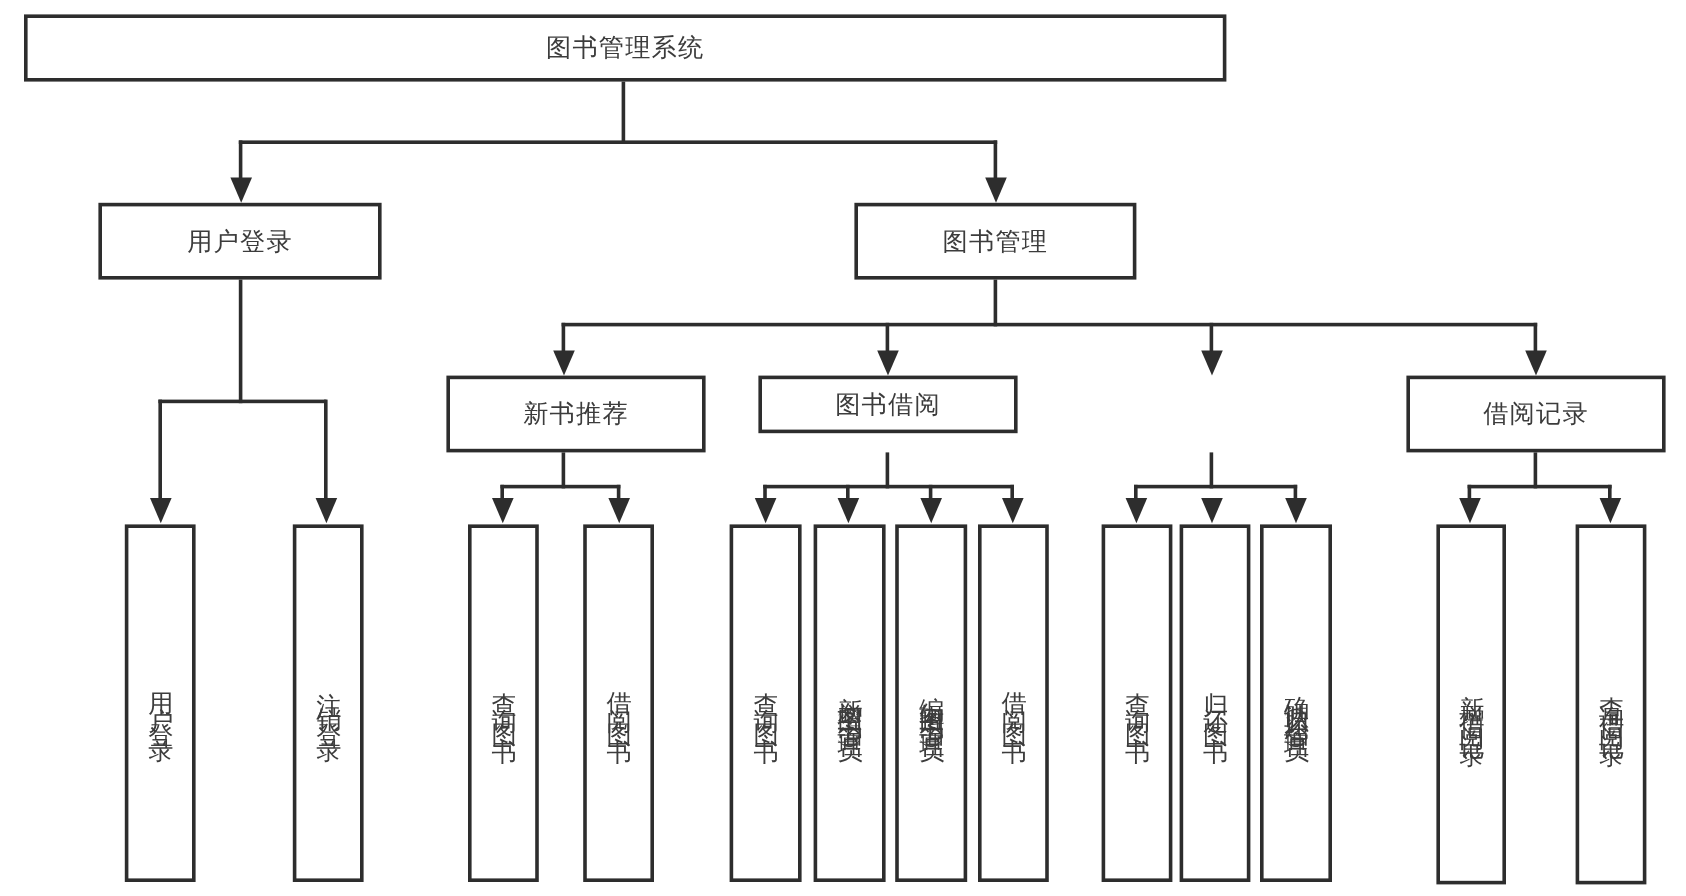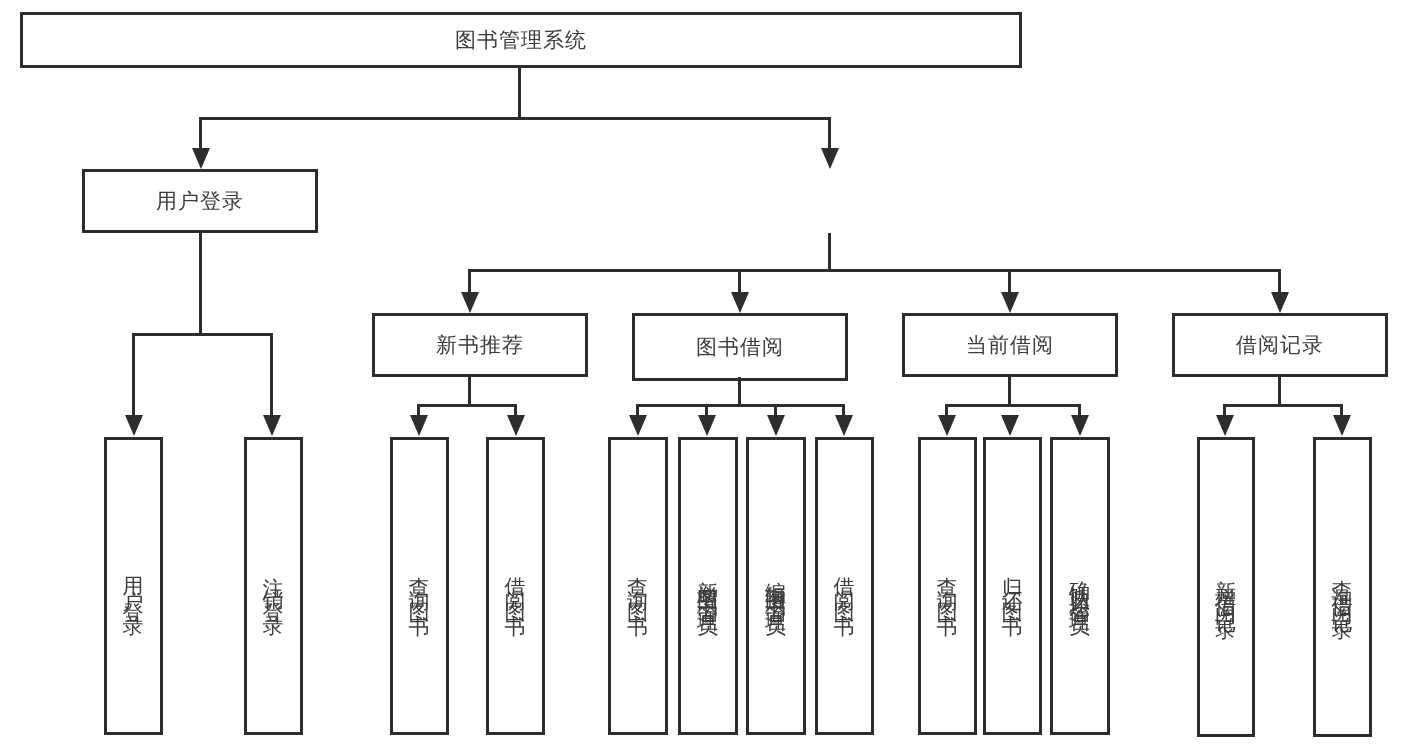--- a/index.html
+++ b/index.html
@@ -44,29 +44,29 @@
 
 <div class="stage">
 
   <div class="node" style="left:20px;top:12px;width:1002px;height:56px;">
     <span>图书管理系统</span>
   </div>
 
   <div class="node" style="left:82px;top:169px;width:236px;height:64px;">
     <span>用户登录</span>
   </div>
+  <div class="node" style="left:712px;top:169px;width:235px;height:64px;">
+    <span>图书管理</span>
+  </div>
 
   <div class="node" style="left:372px;top:313px;width:216px;height:64px;">
     <span>新书推荐</span>
   </div>
-  <div class="node" style="left:632px;top:313px;width:216px;height:68px;">
+  <div class="node" style="left:632px;top:313px;width:216px;height:48px;">
     <span>图书借阅</span>
-  </div>
-  <div class="node" style="left:902px;top:313px;width:216px;height:64px;">
-    <span>当前借阅</span>
   </div>
   <div class="node" style="left:1172px;top:313px;width:216px;height:64px;">
     <span>借阅记录</span>
   </div>
 
   <div class="leaf" style="left:104px;top:437px;width:59px;height:298px;">
     <span>用户登录</span>
   </div>
   <div class="leaf" style="left:244px;top:437px;width:59px;height:298px;">
     <span>注销登录</span>

